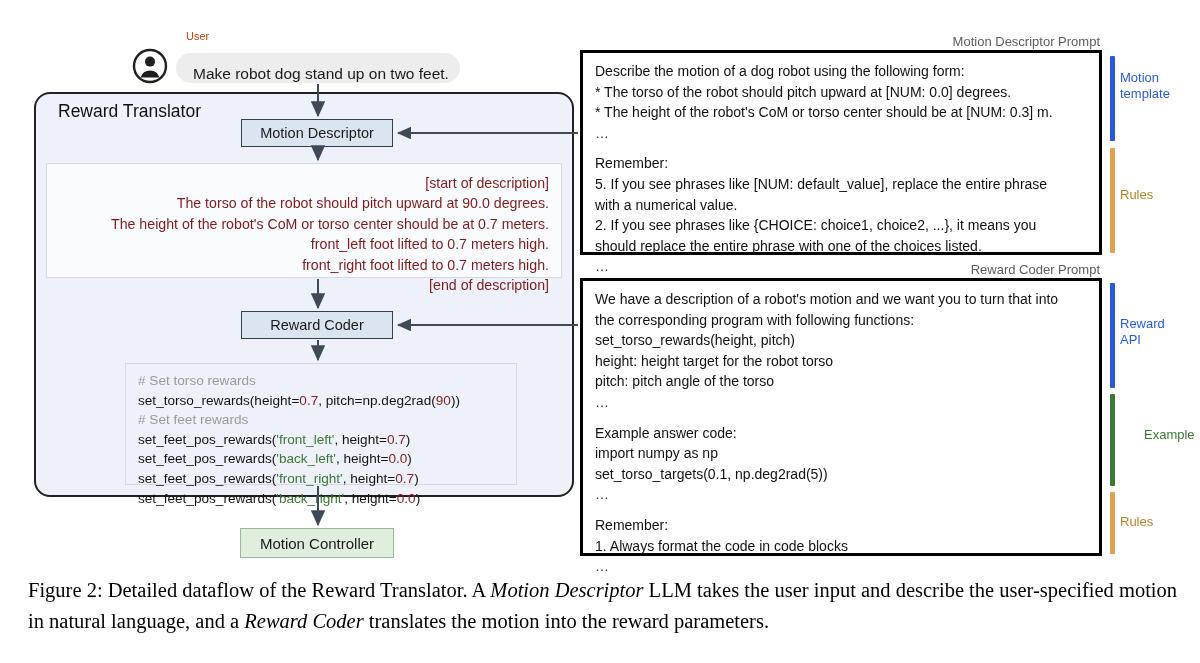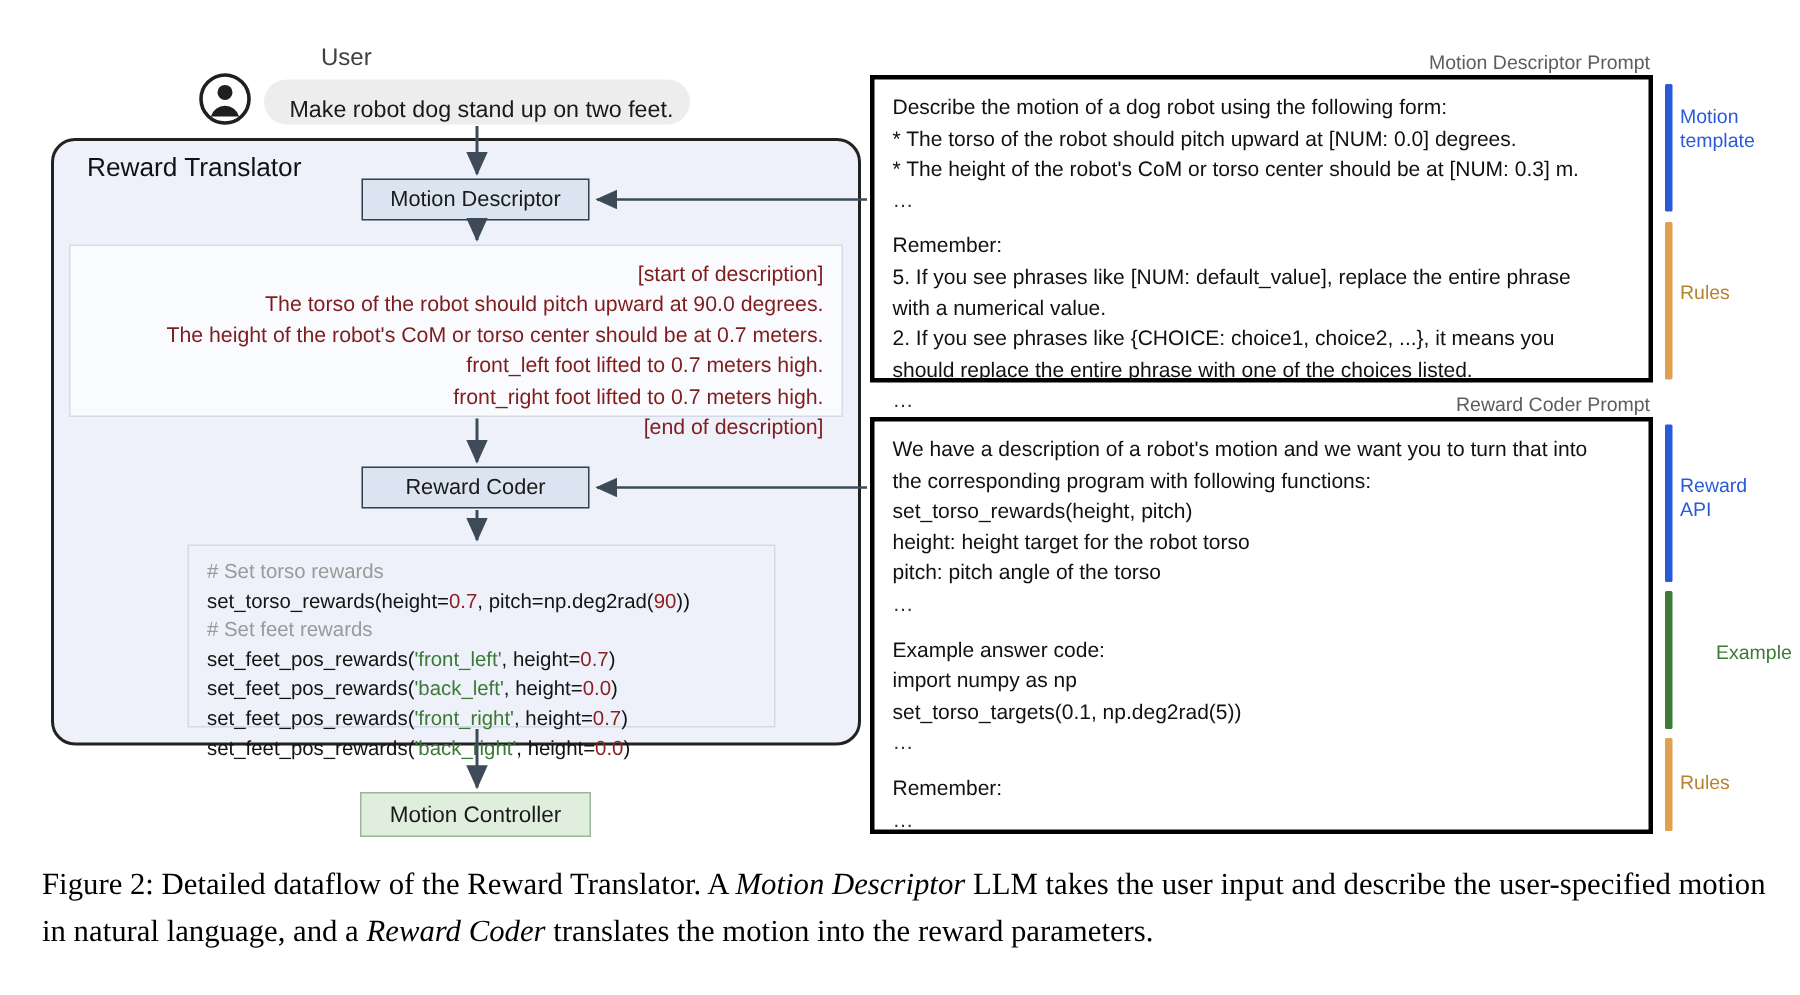--- a/index.html
+++ b/index.html
@@ -6,21 +6,21 @@
   body{
     width:1200px;height:663px;background:#ffffff;
     font-family:"Liberation Sans", sans-serif;
     position:relative;overflow:hidden;
   }
 
   
   .abs{position:absolute;}
 
   
-  #user-label{left:186px;top:30px;font-size:16px;color:#404040;margin-left:28px;}
+  #user-label{left:186px;top:30px;font-size:11px;color:#c2410c;}
   #avatar{left:132px;top:48px;width:36px;height:36px;}
   #user-bubble{
     left:176px;top:53px;width:284px;height:30px;
     background:#ededed;border-radius:15px;
     display:flex;align-items:flex-end;padding-left:17px;
     box-sizing:border-box;font-size:15.5px;color:#1a1a1a;
   }
 
   
   #reward-translator{
@@ -189,20 +189,21 @@
     <div class="pline">height: height target for the robot torso</div>
     <div class="pline">pitch: pitch angle of the torso</div>
     <div class="pline dots">…</div>
     <div class="pline blank"></div>
     <div class="pline">Example answer code:</div>
     <div class="pline">import numpy as np</div>
     <div class="pline">set_torso_targets(0.1, np.deg2rad(5))</div>
     <div class="pline dots">…</div>
     <div class="pline blank"></div>
     <div class="pline">Remember:</div>
+    <div class="pline">1. Always format the code in code blocks</div>
     <div class="pline dots">…</div>
   </div>
 
 <div class="abs annot-bar" id="bar-motion-template"></div>
 <div class="abs annot-label" id="lbl-motion-template">
   <div>Motion</div>
   <div>template</div>
 </div>
 
 <div class="abs annot-bar" id="bar-rules-1"></div>

